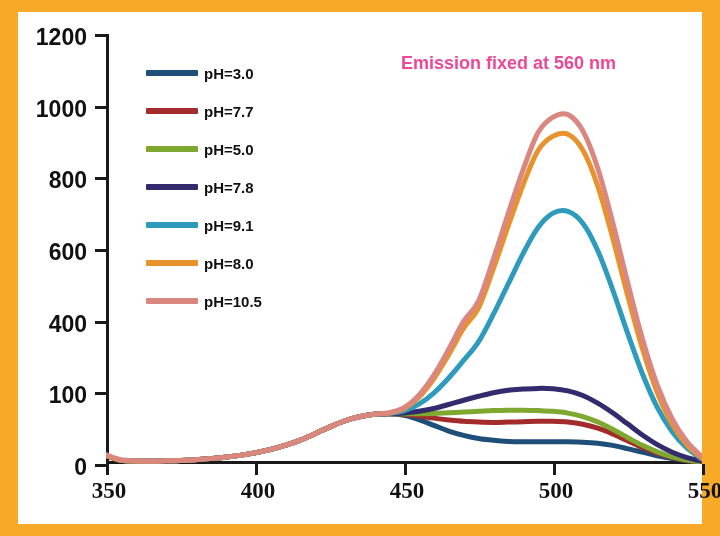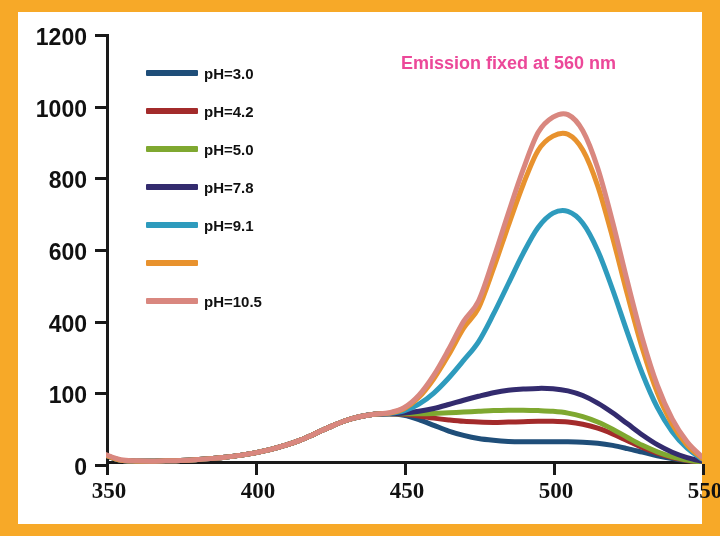--- a/index.html
+++ b/index.html
@@ -189,36 +189,37 @@
         </div>
     </div>
 
     <div id="legend">
         <div class="legend-row">
           <span class="legend-swatch" style="background: rgb(31, 78, 121);"></span>
           <span class="legend-label">pH=3.0</span>
         </div>
         <div class="legend-row">
           <span class="legend-swatch" style="background: rgb(163, 43, 43);"></span>
-          <span class="legend-label">pH=4.2</span>
+          <span class="legend-label">pH=7.7</span>
         </div>
         <div class="legend-row">
           <span class="legend-swatch" style="background: rgb(127, 168, 48);"></span>
           <span class="legend-label">pH=5.0</span>
         </div>
         <div class="legend-row">
           <span class="legend-swatch" style="background: rgb(51, 43, 110);"></span>
           <span class="legend-label">pH=7.8</span>
         </div>
         <div class="legend-row">
           <span class="legend-swatch" style="background: rgb(46, 155, 189);"></span>
           <span class="legend-label">pH=9.1</span>
         </div>
         <div class="legend-row">
           <span class="legend-swatch" style="background: rgb(232, 146, 46);"></span>
+          <span class="legend-label">pH=8.0</span>
         </div>
         <div class="legend-row">
           <span class="legend-swatch" style="background: rgb(217, 135, 127);"></span>
           <span class="legend-label">pH=10.5</span>
         </div>
       </div>
 
     <div id="annotation">Emission fixed at 560 nm</div>
 
   </div>

